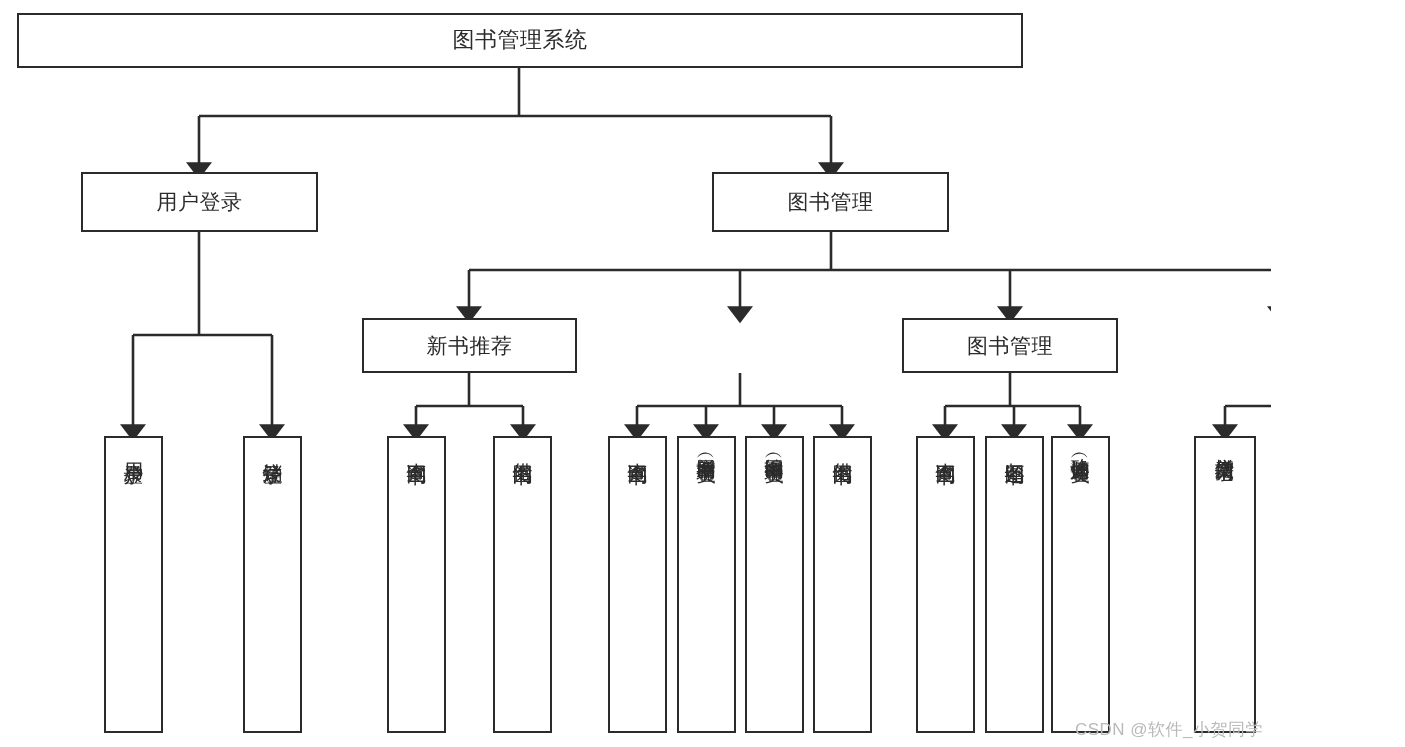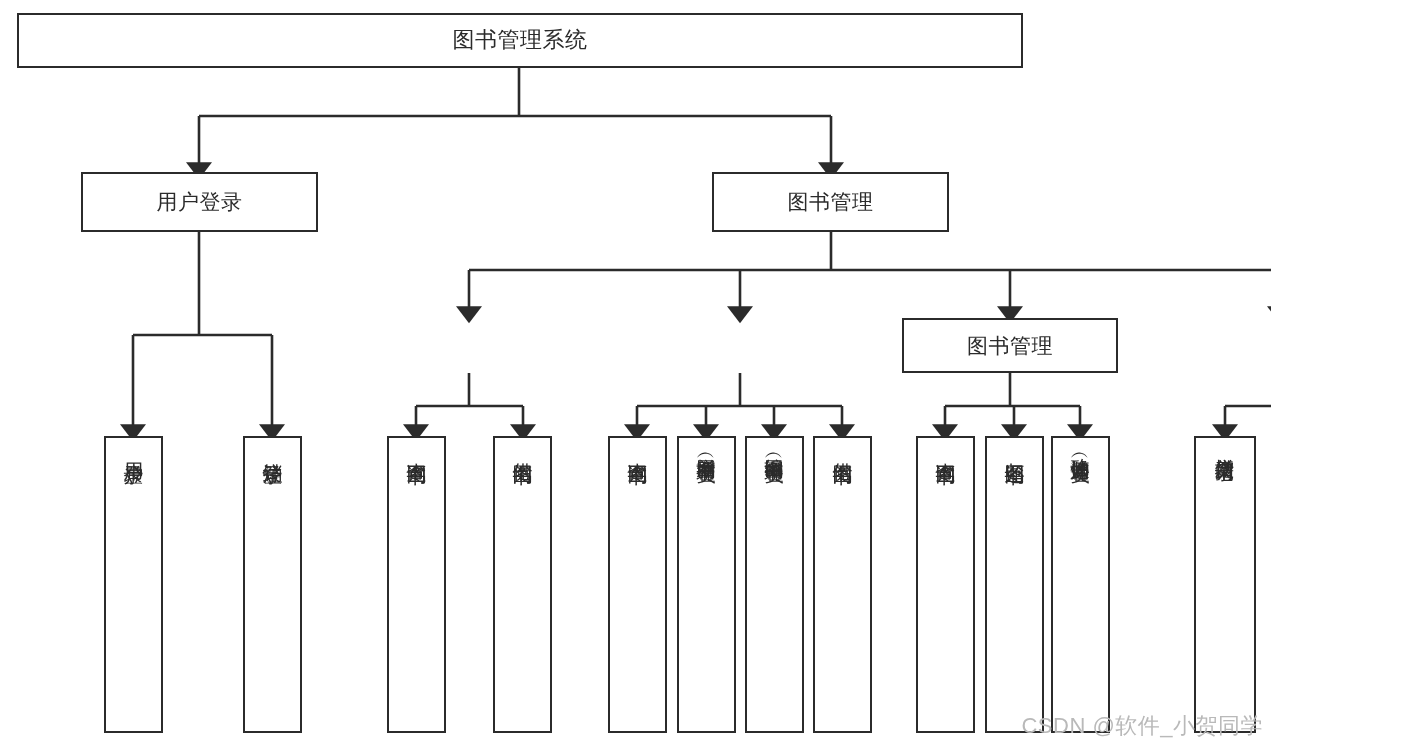--- a/index.html
+++ b/index.html
@@ -67,21 +67,21 @@
     padding-top: 5px;
   }
   .node.vert.tall-text .node-label {
     font-size: 19px;
     line-height: 1.0;
   }
   #watermark {
     position: absolute;
     right: 8px;
     bottom: 6px;
-    font-size: 22px;
+    font-size: 17px;
     color: #b9b9b9;
     letter-spacing: 0.5px;
     white-space: nowrap;
     user-select: none;
   }
 </style>
 </head>
 <body>
 
 <div id="diagram-root">
@@ -141,20 +141,23 @@
     <span class="node-label">图书管理系统</span>
   </div>
 
   <div class="node horiz" style="left:81px; top:172px; width:237px; height:60px;">
     <span class="node-label">用户登录</span>
   </div>
   <div class="node horiz" style="left:712px; top:172px; width:237px; height:60px;">
     <span class="node-label">图书管理</span>
   </div>
 
+  <div class="node horiz" style="left:362px; top:318px; width:215px; height:55px;">
+    <span class="node-label">新书推荐</span>
+  </div>
   <div class="node horiz" style="left:902px; top:318px; width:216px; height:55px;">
     <span class="node-label">图书管理</span>
   </div>
 
   <div class="node vert" style="left:104px; top:436px; width:59px; height:297px;">
     <span class="node-label">用户登录</span>
   </div>
   <div class="node vert" style="left:243px; top:436px; width:59px; height:297px;">
     <span class="node-label">注销登录</span>
   </div>

